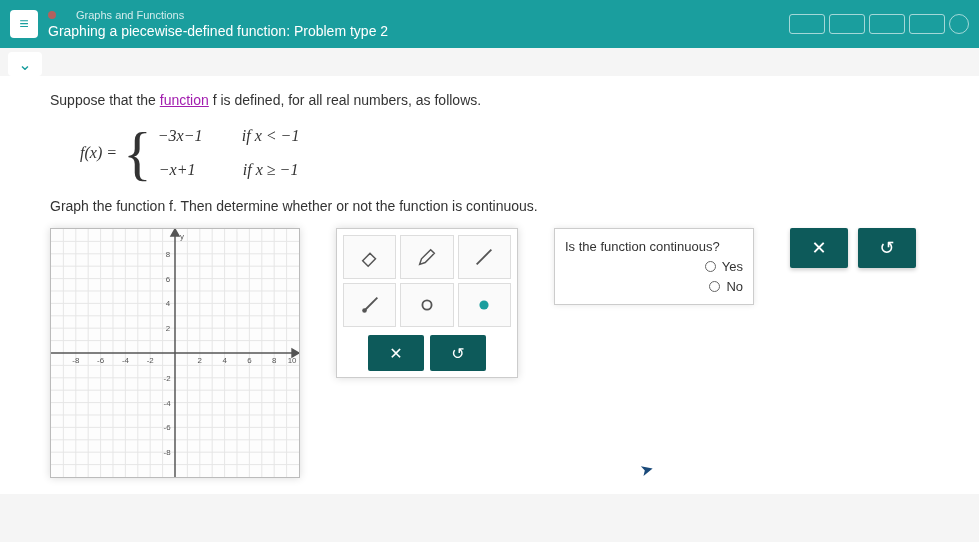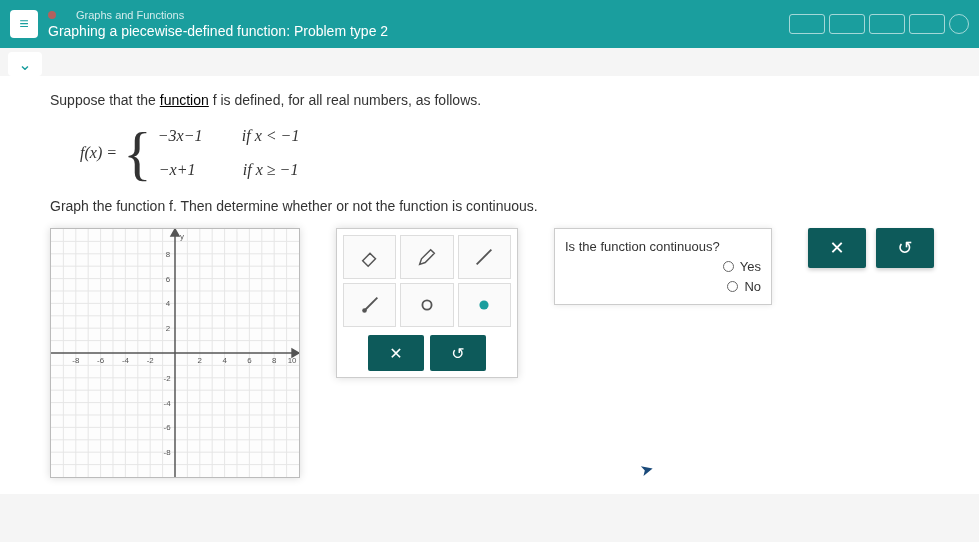--- a/index.html
+++ b/index.html
@@ -51,21 +51,21 @@
       margin: 4px 0 0 8px;
       cursor: pointer;
       color: #1a9e9e;
     }
     .content {
       padding: 16px 30px 16px 50px;
       background: white;
       margin: 0;
     }
     .intro { font-size: 14px; margin-bottom: 18px; }
-    .intro .linked { color: #000000; text-decoration: underline; }
+    .intro .linked { color: #a21caf; text-decoration: underline; }
     .fx-def { display: flex; align-items: center; gap: 6px; margin: 10px 0 18px 30px; font-family: 'Times New Roman', serif; font-size: 16px; font-style: italic; }
     .brace { font-size: 60px; font-style: normal; line-height: 0.9; }
     .pieces { display: flex; flex-direction: column; gap: 16px; align-items: center; }
     .piece { display: flex; gap: 14px; }
     .piece .expr { min-width: 70px; }
     .task { font-size: 14px; margin-bottom: 14px; }
     .work-area { display: flex; gap: 36px; align-items: flex-start; }
     .graph-box {
       width: 250px;
       height: 250px;
@@ -110,21 +110,21 @@
       background: #0d5a5a;
       color: white;
       display: flex;
       align-items: center;
       justify-content: center;
       cursor: pointer;
       font-size: 16px;
       border-radius: 2px;
     }
     .question-box {
-      width: 218px;
+      width: 200px;
       border: 1px solid #ccc;
       box-shadow: 0 0 6px rgba(0,0,0,0.1);
       padding: 10px;
       background: white;
       font-size: 13px;
     }
     .question-box .opt { display: flex; align-items: center; gap: 6px; margin-top: 5px; justify-content: flex-end; }
     .radio { width: 11px; height: 11px; border: 1px solid #666; border-radius: 50%; }
     .right-actions {
       display: flex;

